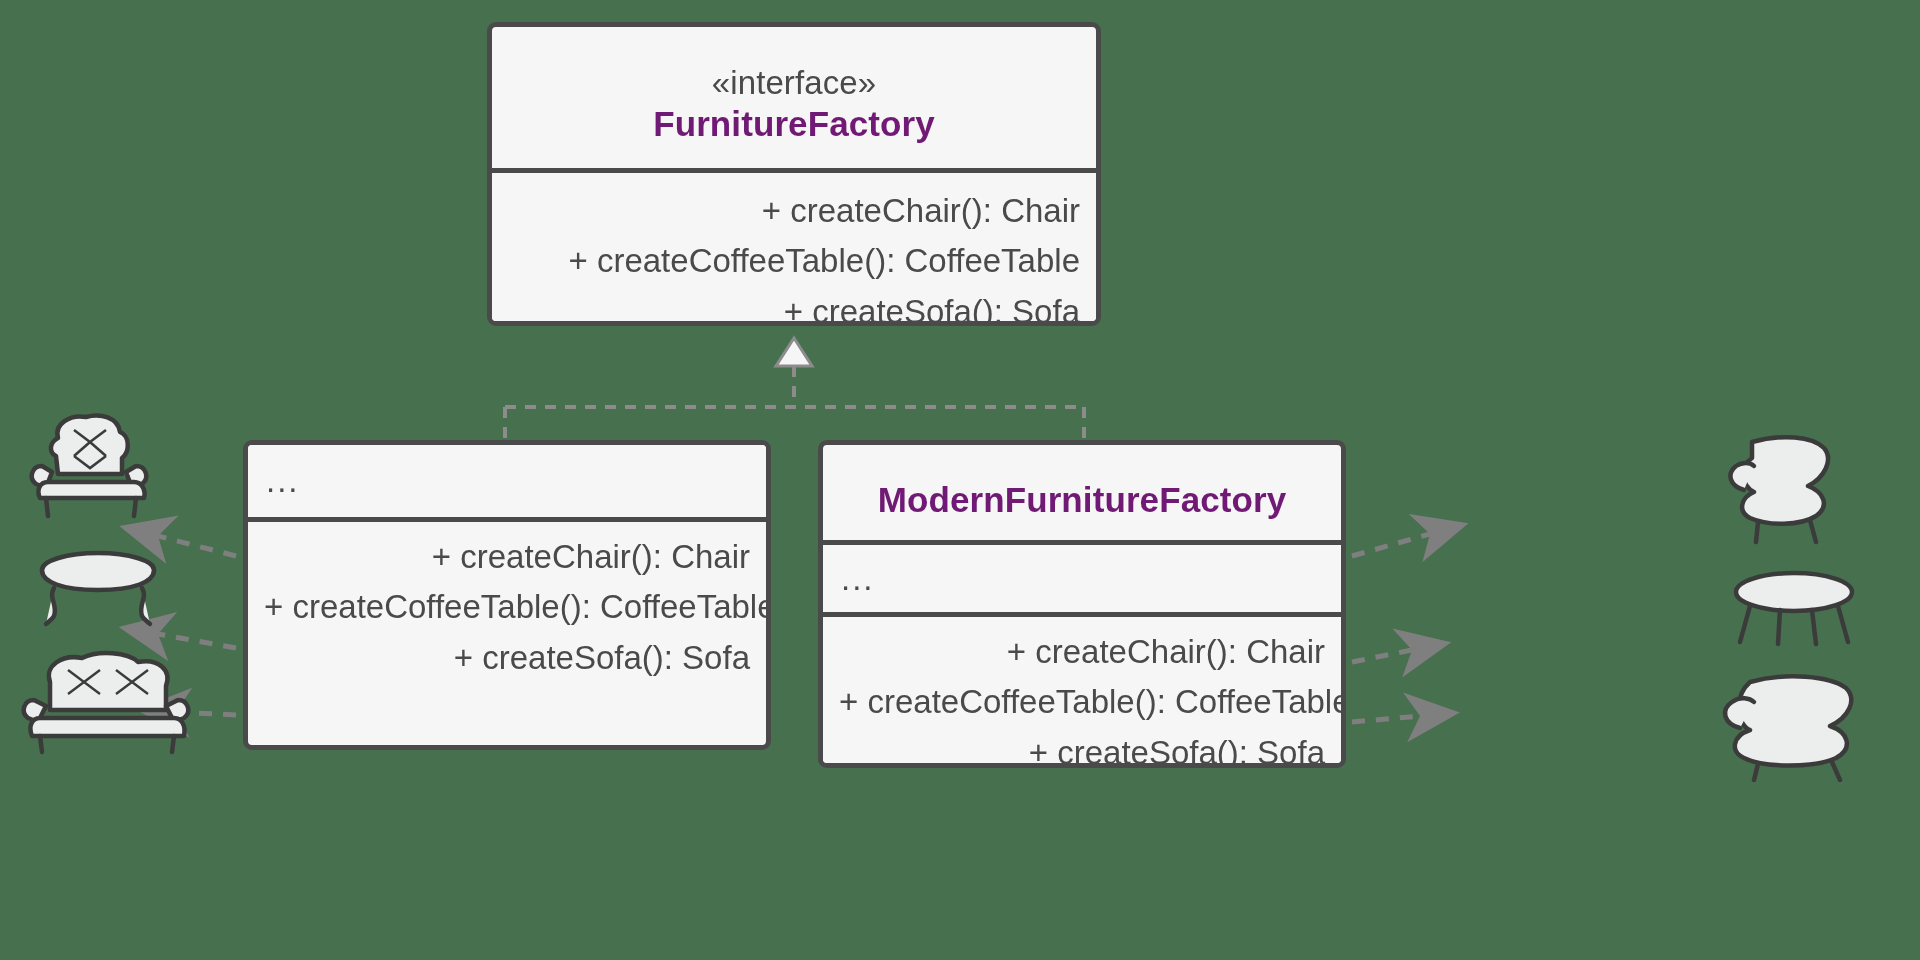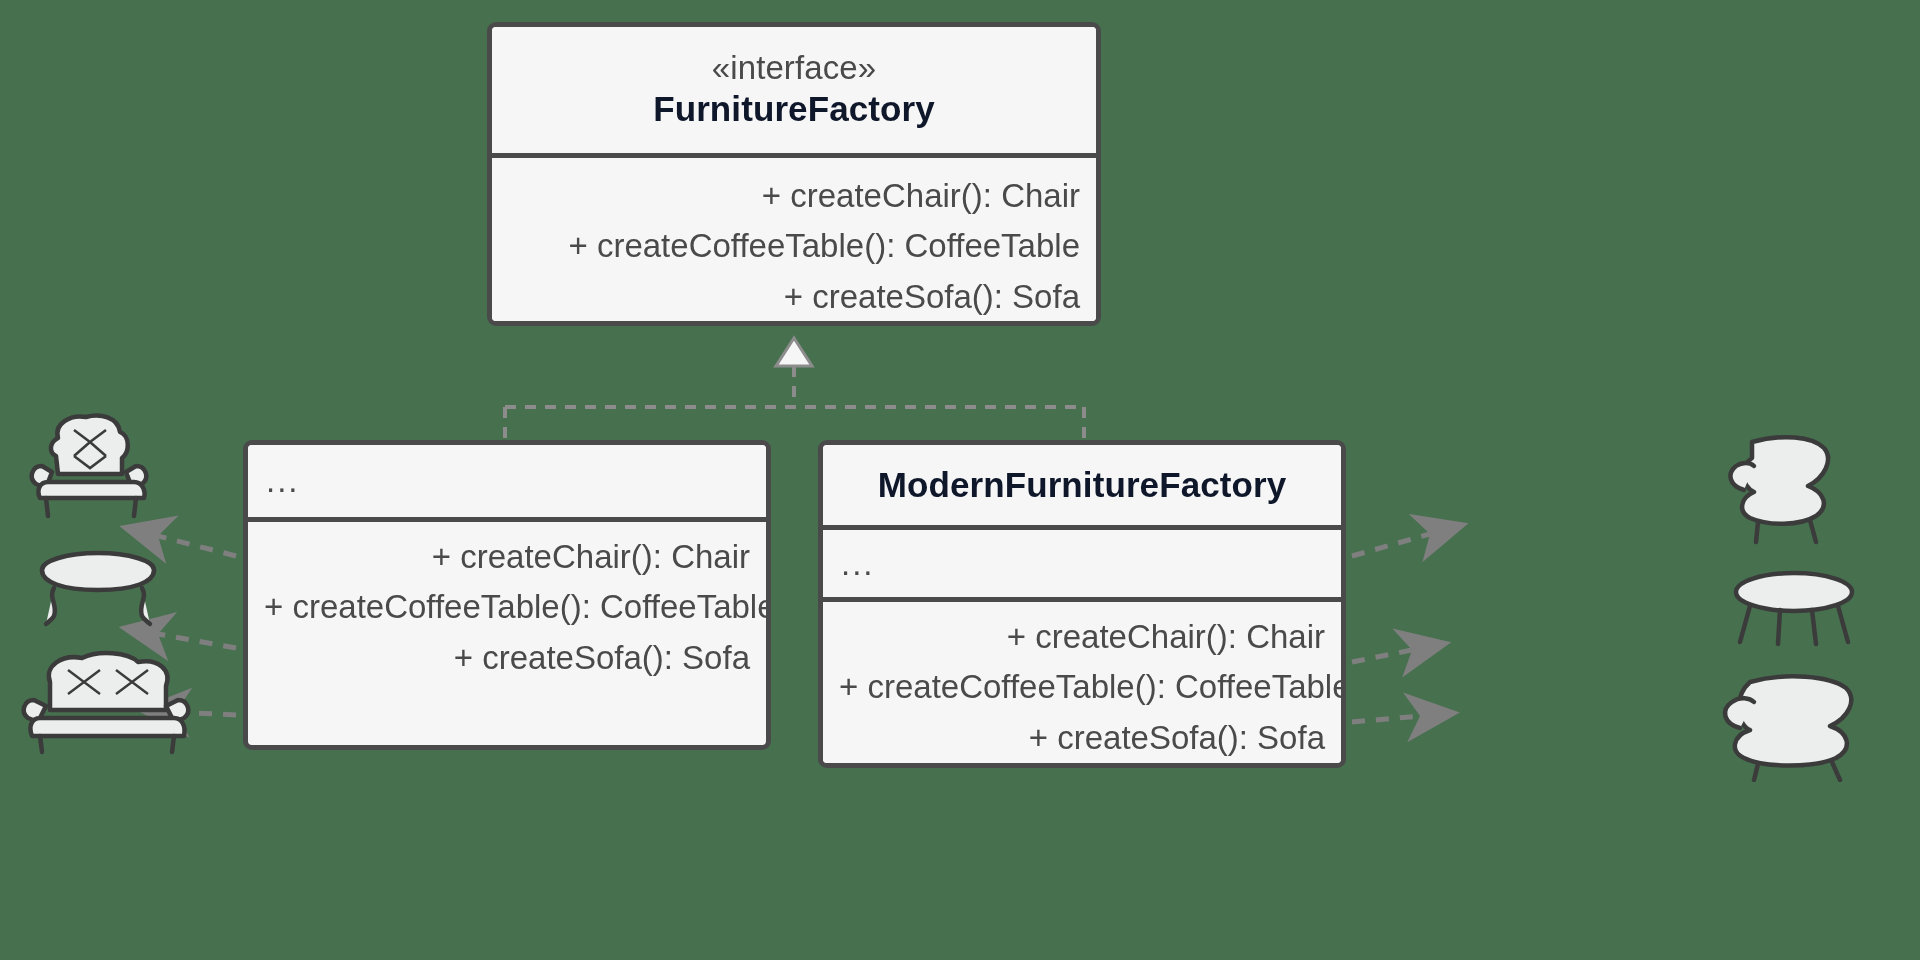--- a/index.html
+++ b/index.html
@@ -24,35 +24,36 @@
     box-sizing:border-box;
     background:#f6f6f6;
   }
   .compartment + .compartment{
     border-top:5px solid #4a4a4a;
   }
   .title-compartment{
     text-align:center;
     color:#3f3f3f;
     padding:12px 16px 14px 16px;
+    margin-top:15px;
   }
   .stereotype{
     display:block;
     font-size:33px;
     font-weight:400;
     line-height:1.18;
     color:#4a4a4a;
     letter-spacing:.1px;
   }
   .class-name{
     display:block;
     font-size:35px;
     font-weight:700;
     line-height:1.22;
-    color:#0f172a;
+    color:#701a75;
     letter-spacing:.1px;
   }
   .members{
     padding:13px 16px 14px 16px;
     color:#4a4a4a;
     text-align:right;
   }
   .member{
     font-size:33px;
     line-height:1.53;

